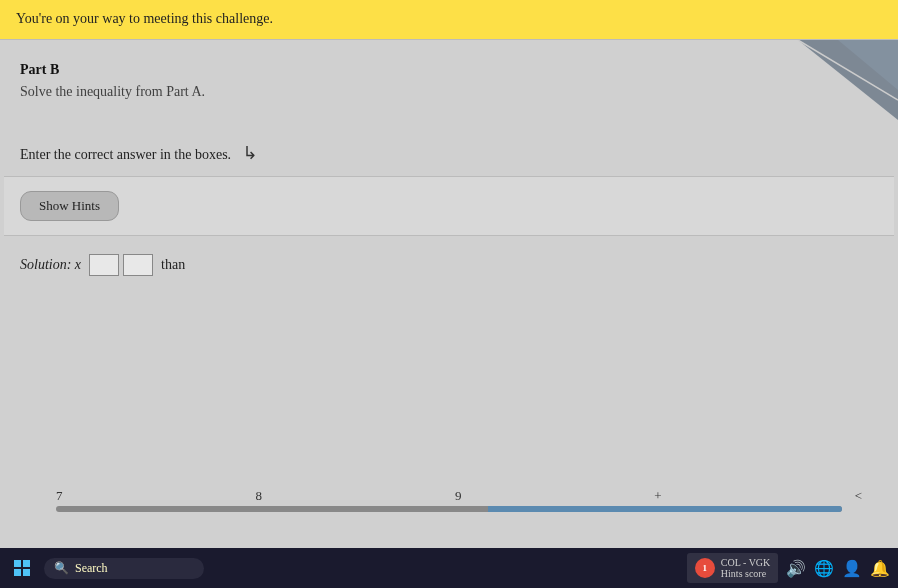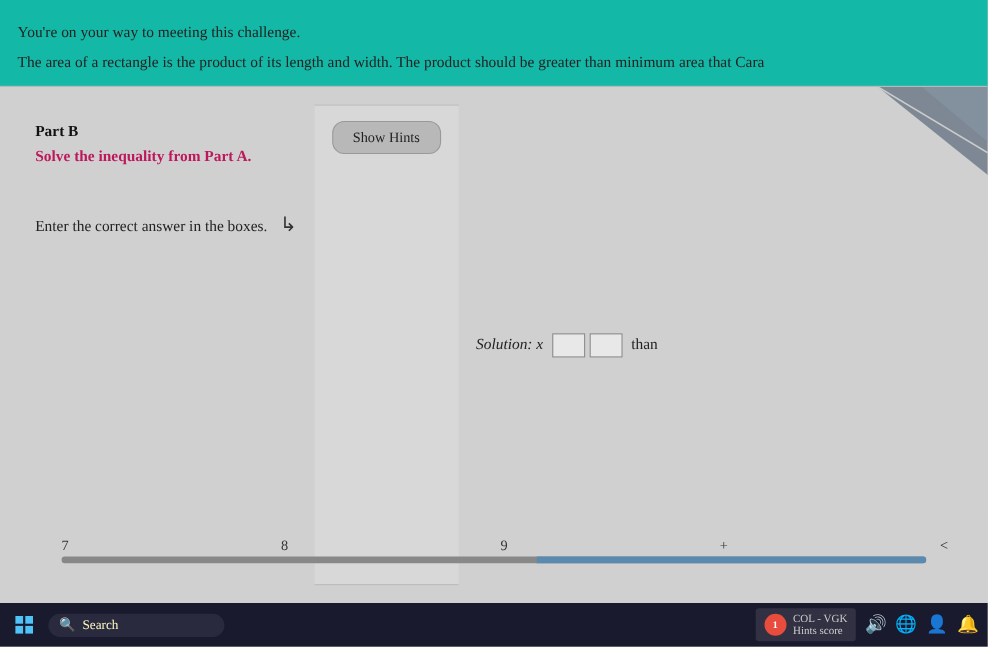--- a/index.html
+++ b/index.html
@@ -16,61 +16,60 @@
 
     .main-content {
       background: #d6d6d6;
       flex: 1;
       display: flex;
       flex-direction: column;
       position: relative;
     }
 
     .top-text-area {
-      background: #14b8a6;
-      padding: 20px 16px 10px 16px;
+      background: #fde047;
+      padding: 8px 16px 10px 16px;
       border-bottom: 1px solid #bbb;
     }
 
     .top-text-area p {
       font-size: 14px;
       color: #222;
       line-height: 1.5;
       margin-bottom: 6px;
     }
 
     .top-text-area p:last-child {
       margin-bottom: 0;
     }
 
     .middle-area {
       background: #d0d0d0;
       flex: 1;
       display: flex;
-      flex-direction: row;
-      padding: 16px;
+      flex-direction: column;
+      padding: 4px;
       position: relative;
     }
 
     .part-b-section {
       padding: 18px 16px 0 16px;
     }
 
     .part-b-label {
       font-size: 14px;
       font-weight: bold;
       color: #111;
       margin-bottom: 6px;
     }
 
     .solve-text {
       font-size: 14px;
-      color: #be185d;
+      color: #404040;
       margin-bottom: 3px;
-      font-weight: bold;
     }
 
     .enter-text {
       font-size: 14px;
       color: #222;
       margin-bottom: 12px;
       margin-top: 42px;
     }
 
     .cursor-indicator {
@@ -266,21 +265,20 @@
       right: 0;
     }
   </style>
 </head>
 <body>
 
 <div class="main-content">
 
   <div class="top-text-area">
     <p>You're on your way to meeting this challenge.</p>
-    <p>The area of a rectangle is the product of its length and width. The product should be greater than minimum area that Cara</p>
   </div>
 
   <div class="middle-area">
 
     <svg class="corner-triangles" width="160" height="80" viewBox="0 0 160 80">
 
       <polygon points="60,0 160,0 160,80" fill="#5a6a7a" opacity="0.7"></polygon>
 
       <polygon points="100,0 160,0 160,50" fill="#8a9aaa" opacity="0.5"></polygon>
 

